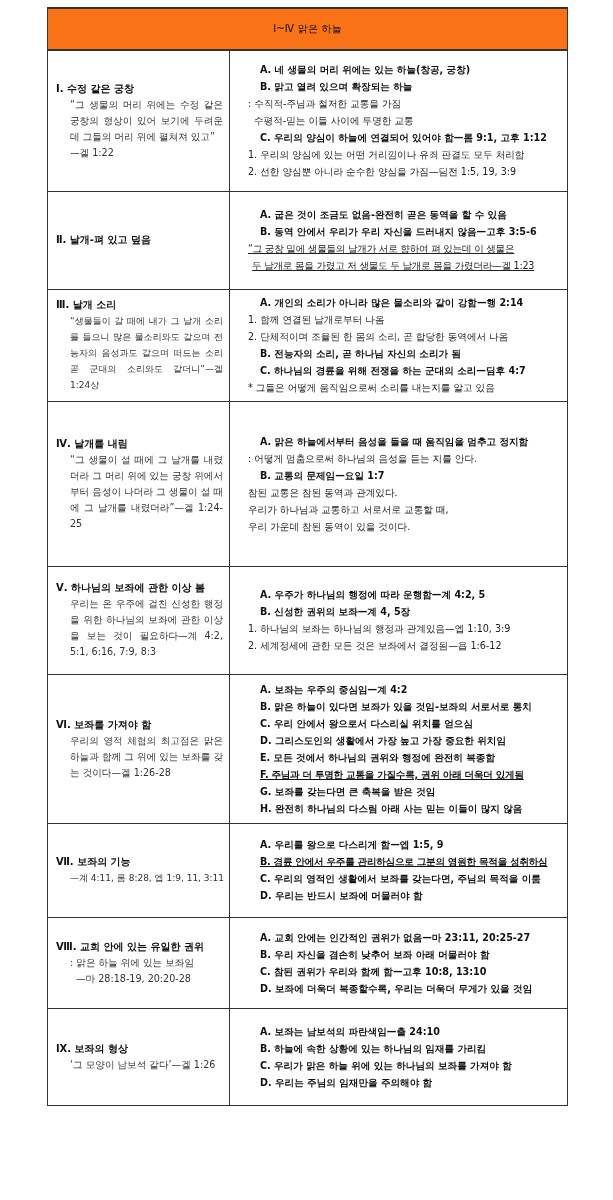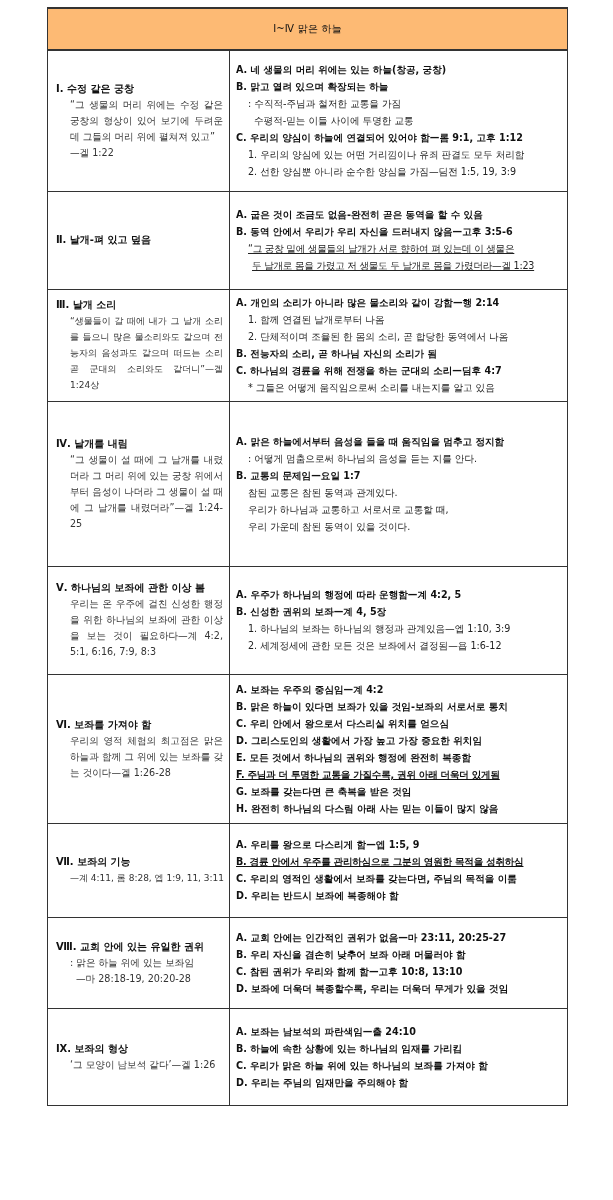--- a/index.html
+++ b/index.html
@@ -9,38 +9,38 @@
              table-layout:fixed; }
   #outline td { border:1px solid #333; vertical-align:middle; padding:0; }
   #outline tr.section td { border-top:2px solid #333; border-bottom:2px solid #333; }
   .sec-title { text-align:center; font-size:10px; color:#111; letter-spacing:0.2px; }
   .left-cell { padding:0 6px 0 8px !important; }
   .right-cell { padding:0 6px 0 6px !important; }
   .l-title { font-size:10px; font-weight:bold; line-height:16px; white-space:nowrap; color:#111; }
   .l-sub { font-size:9.6px; line-height:16px; padding-left:14px; text-align:justify; color:#333; }
   .l-sub.small { font-size:9px; }
   .r-line { font-size:9.6px; line-height:17px; white-space:nowrap; overflow:hidden; color:#222; }
-  .r-line.b { font-weight:bold; color:#111; }
+  .r-line.b { font-weight:bold; color:#111;margin-left:24px; }
   .r-line.i1 { padding-left:12px; }
   .r-line.i2 { padding-left:18px; }
   .r-line.i3 { padding-left:16px; }
   .r-line.tight { letter-spacing:-0.25px;text-decoration:underline; }
 </style>
 </head>
 <body>
 
 <table id="outline">
   <colgroup>
       <col style="width:182px">
       <col style="width:338px">
     </colgroup>
   <tbody>
 
     <tr class="section" style="height:42px">
-      <td colspan="2" class="sec-title" style="background:#fdba74">
+      <td colspan="2" class="sec-title" style="background:#f97316">
         <span>Ⅰ~Ⅳ 맑은 하늘</span>
       </td>
     </tr>
 
     <tr style="height:141px">
       <td class="left-cell">
         <div class="l-title">Ⅰ. 수정 같은 궁창</div>
         <div class="l-sub">“그 생물의 머리 위에는 수정 같은 궁창의 형상이 있어 보기에 두려운데 그들의 머리 위에 펼쳐져 있고”</div>
         <div class="l-sub">—겔 1:22</div>
       </td>
@@ -130,21 +130,21 @@
 
     <tr style="height:94px">
       <td class="left-cell">
         <div class="l-title">Ⅶ. 보좌의 기능</div>
         <div class="l-sub small" style="white-space:nowrap">—계 4:11, 롬 8:28, 엡 1:9, 11, 3:11</div>
       </td>
       <td class="right-cell">
         <div class="r-line b">A. 우리를 왕으로 다스리게 함—엡 1:5, 9</div>
         <div class="r-line b tight">B. 경륜 안에서 우주를 관리하심으로 그분의 영원한 목적을 성취하심</div>
         <div class="r-line b">C. 우리의 영적인 생활에서 보좌를 갖는다면, 주님의 목적을 이룸</div>
-        <div class="r-line b">D. 우리는 반드시 보좌에 복종해야 함</div>
+        <div class="r-line b">D. 우리는 반드시 보좌에 머물러야 함</div>
       </td>
     </tr>
 
     <tr style="height:91px">
       <td class="left-cell">
         <div class="l-title">Ⅷ. 교회 안에 있는 유일한 권위</div>
         <div class="l-sub">: 맑은 하늘 위에 있는 보좌임</div>
         <div class="l-sub" style="padding-left:20px">—마 28:18-19, 20:20-28</div>
       </td>
       <td class="right-cell">

